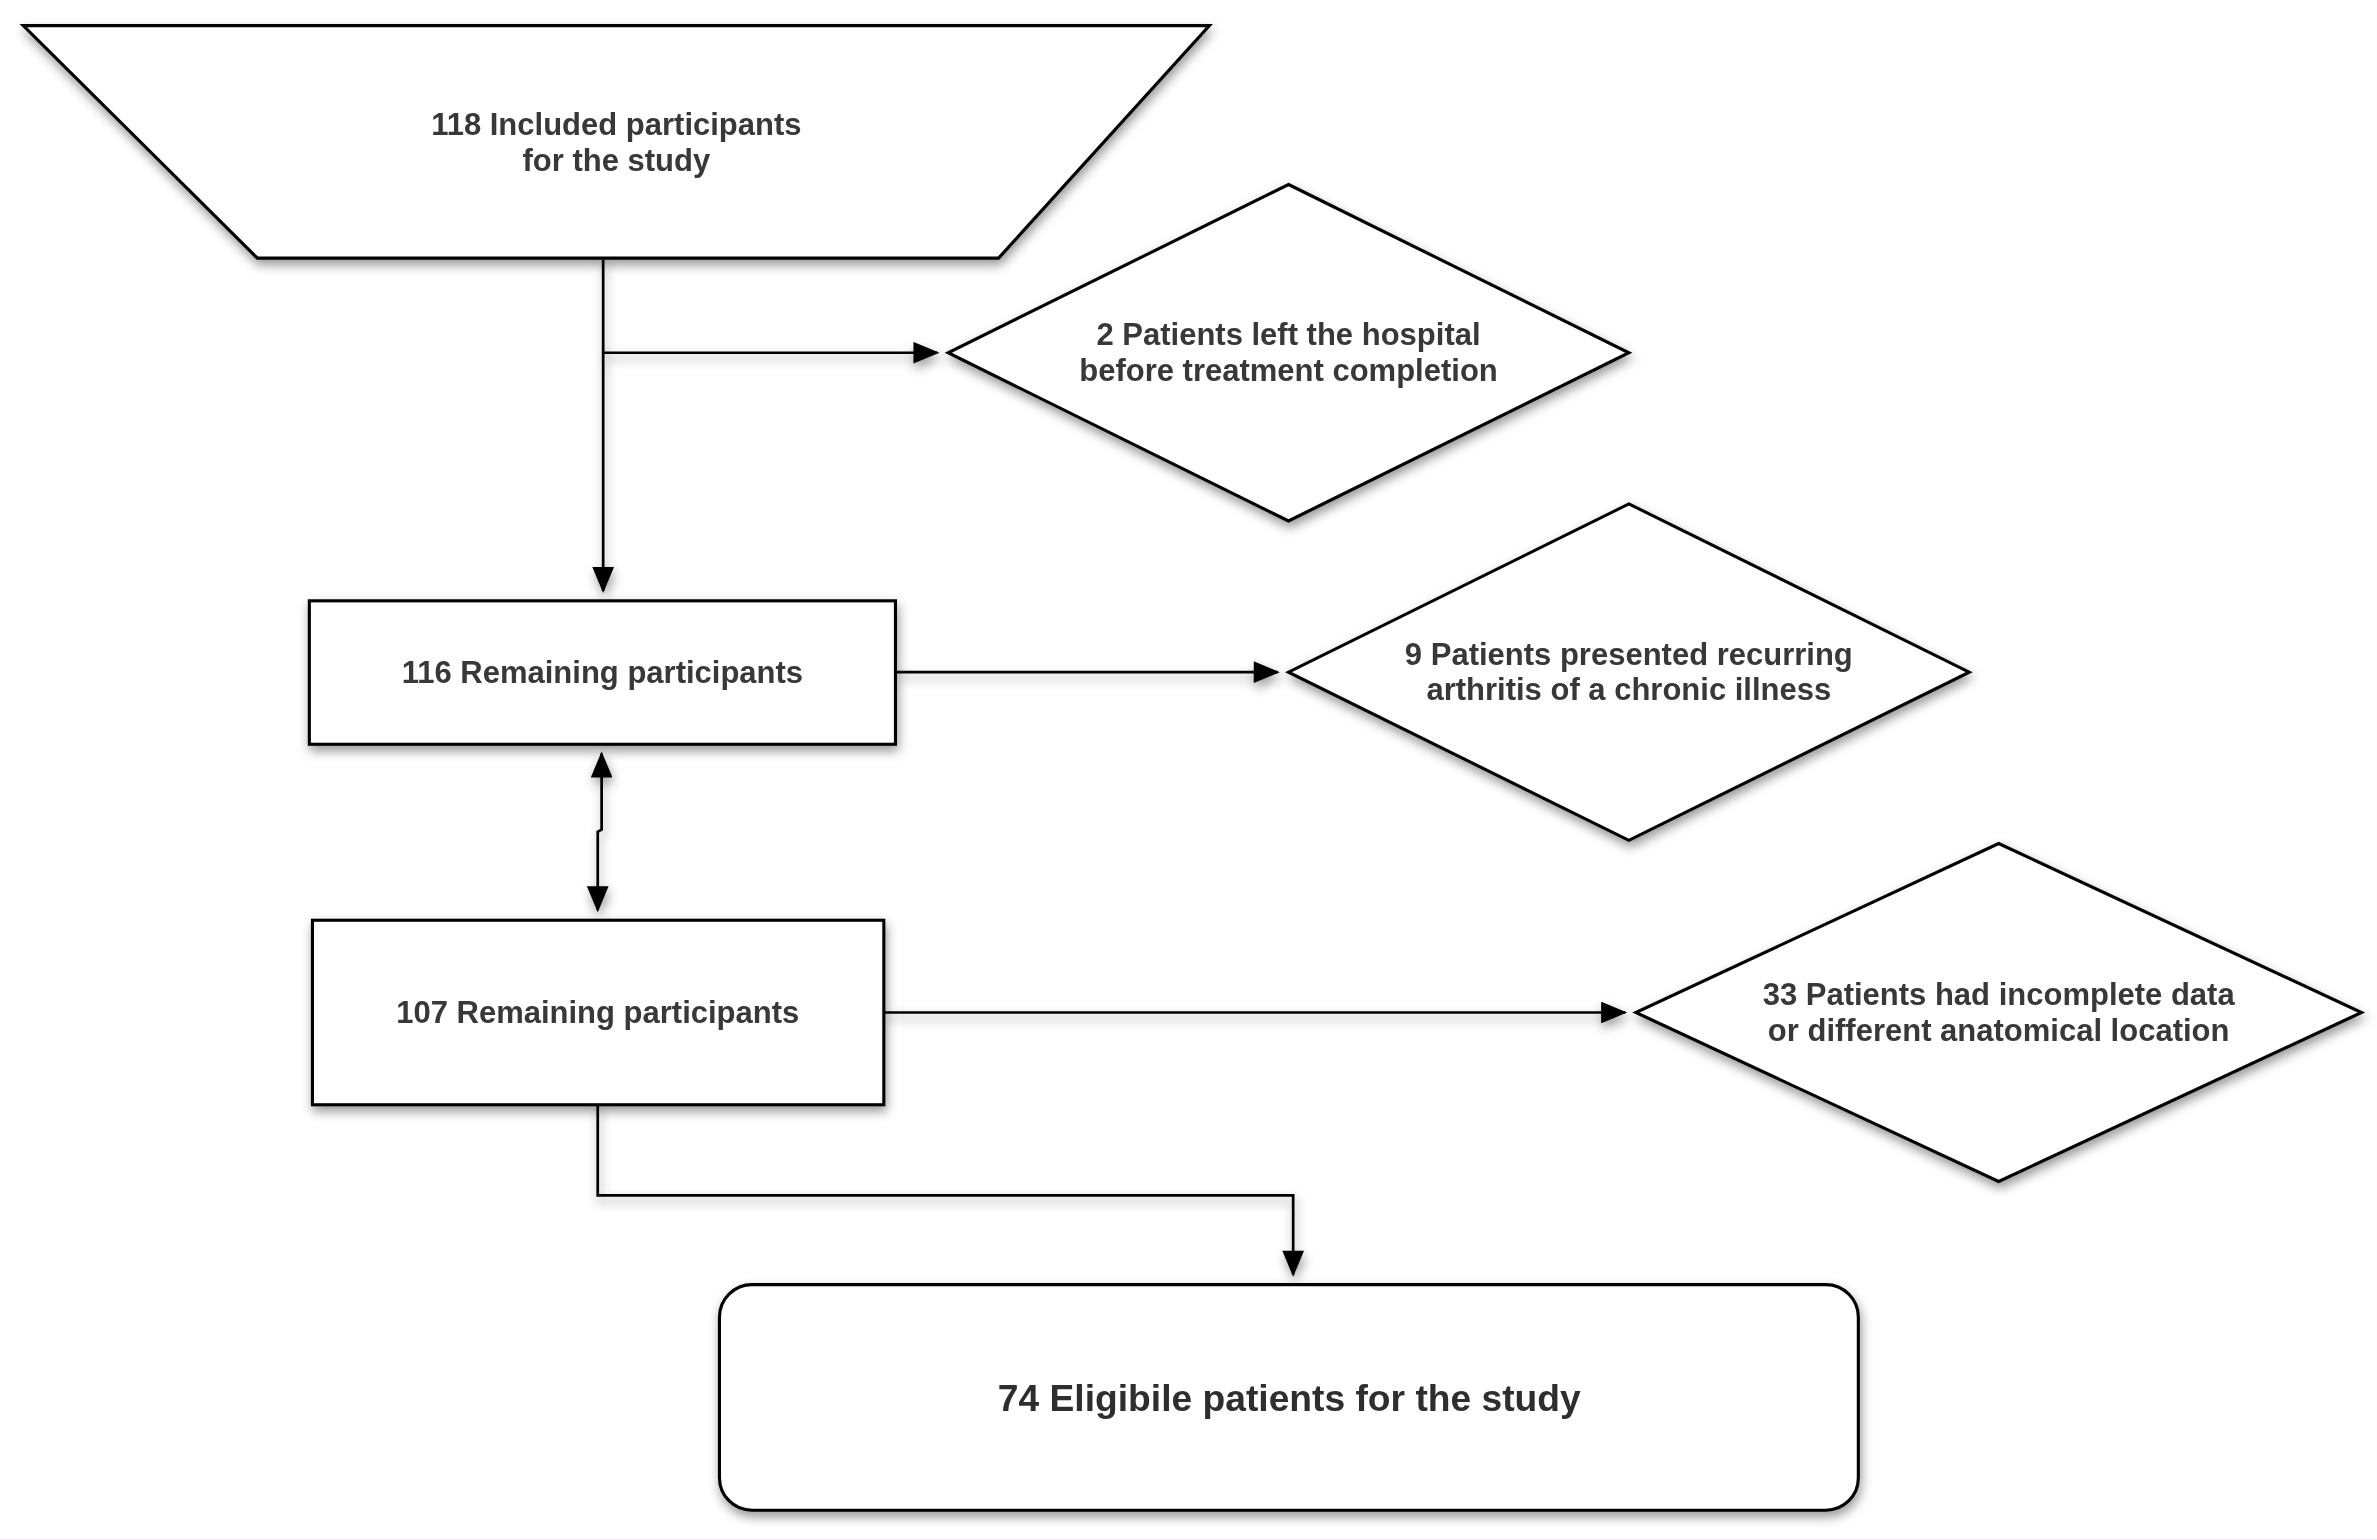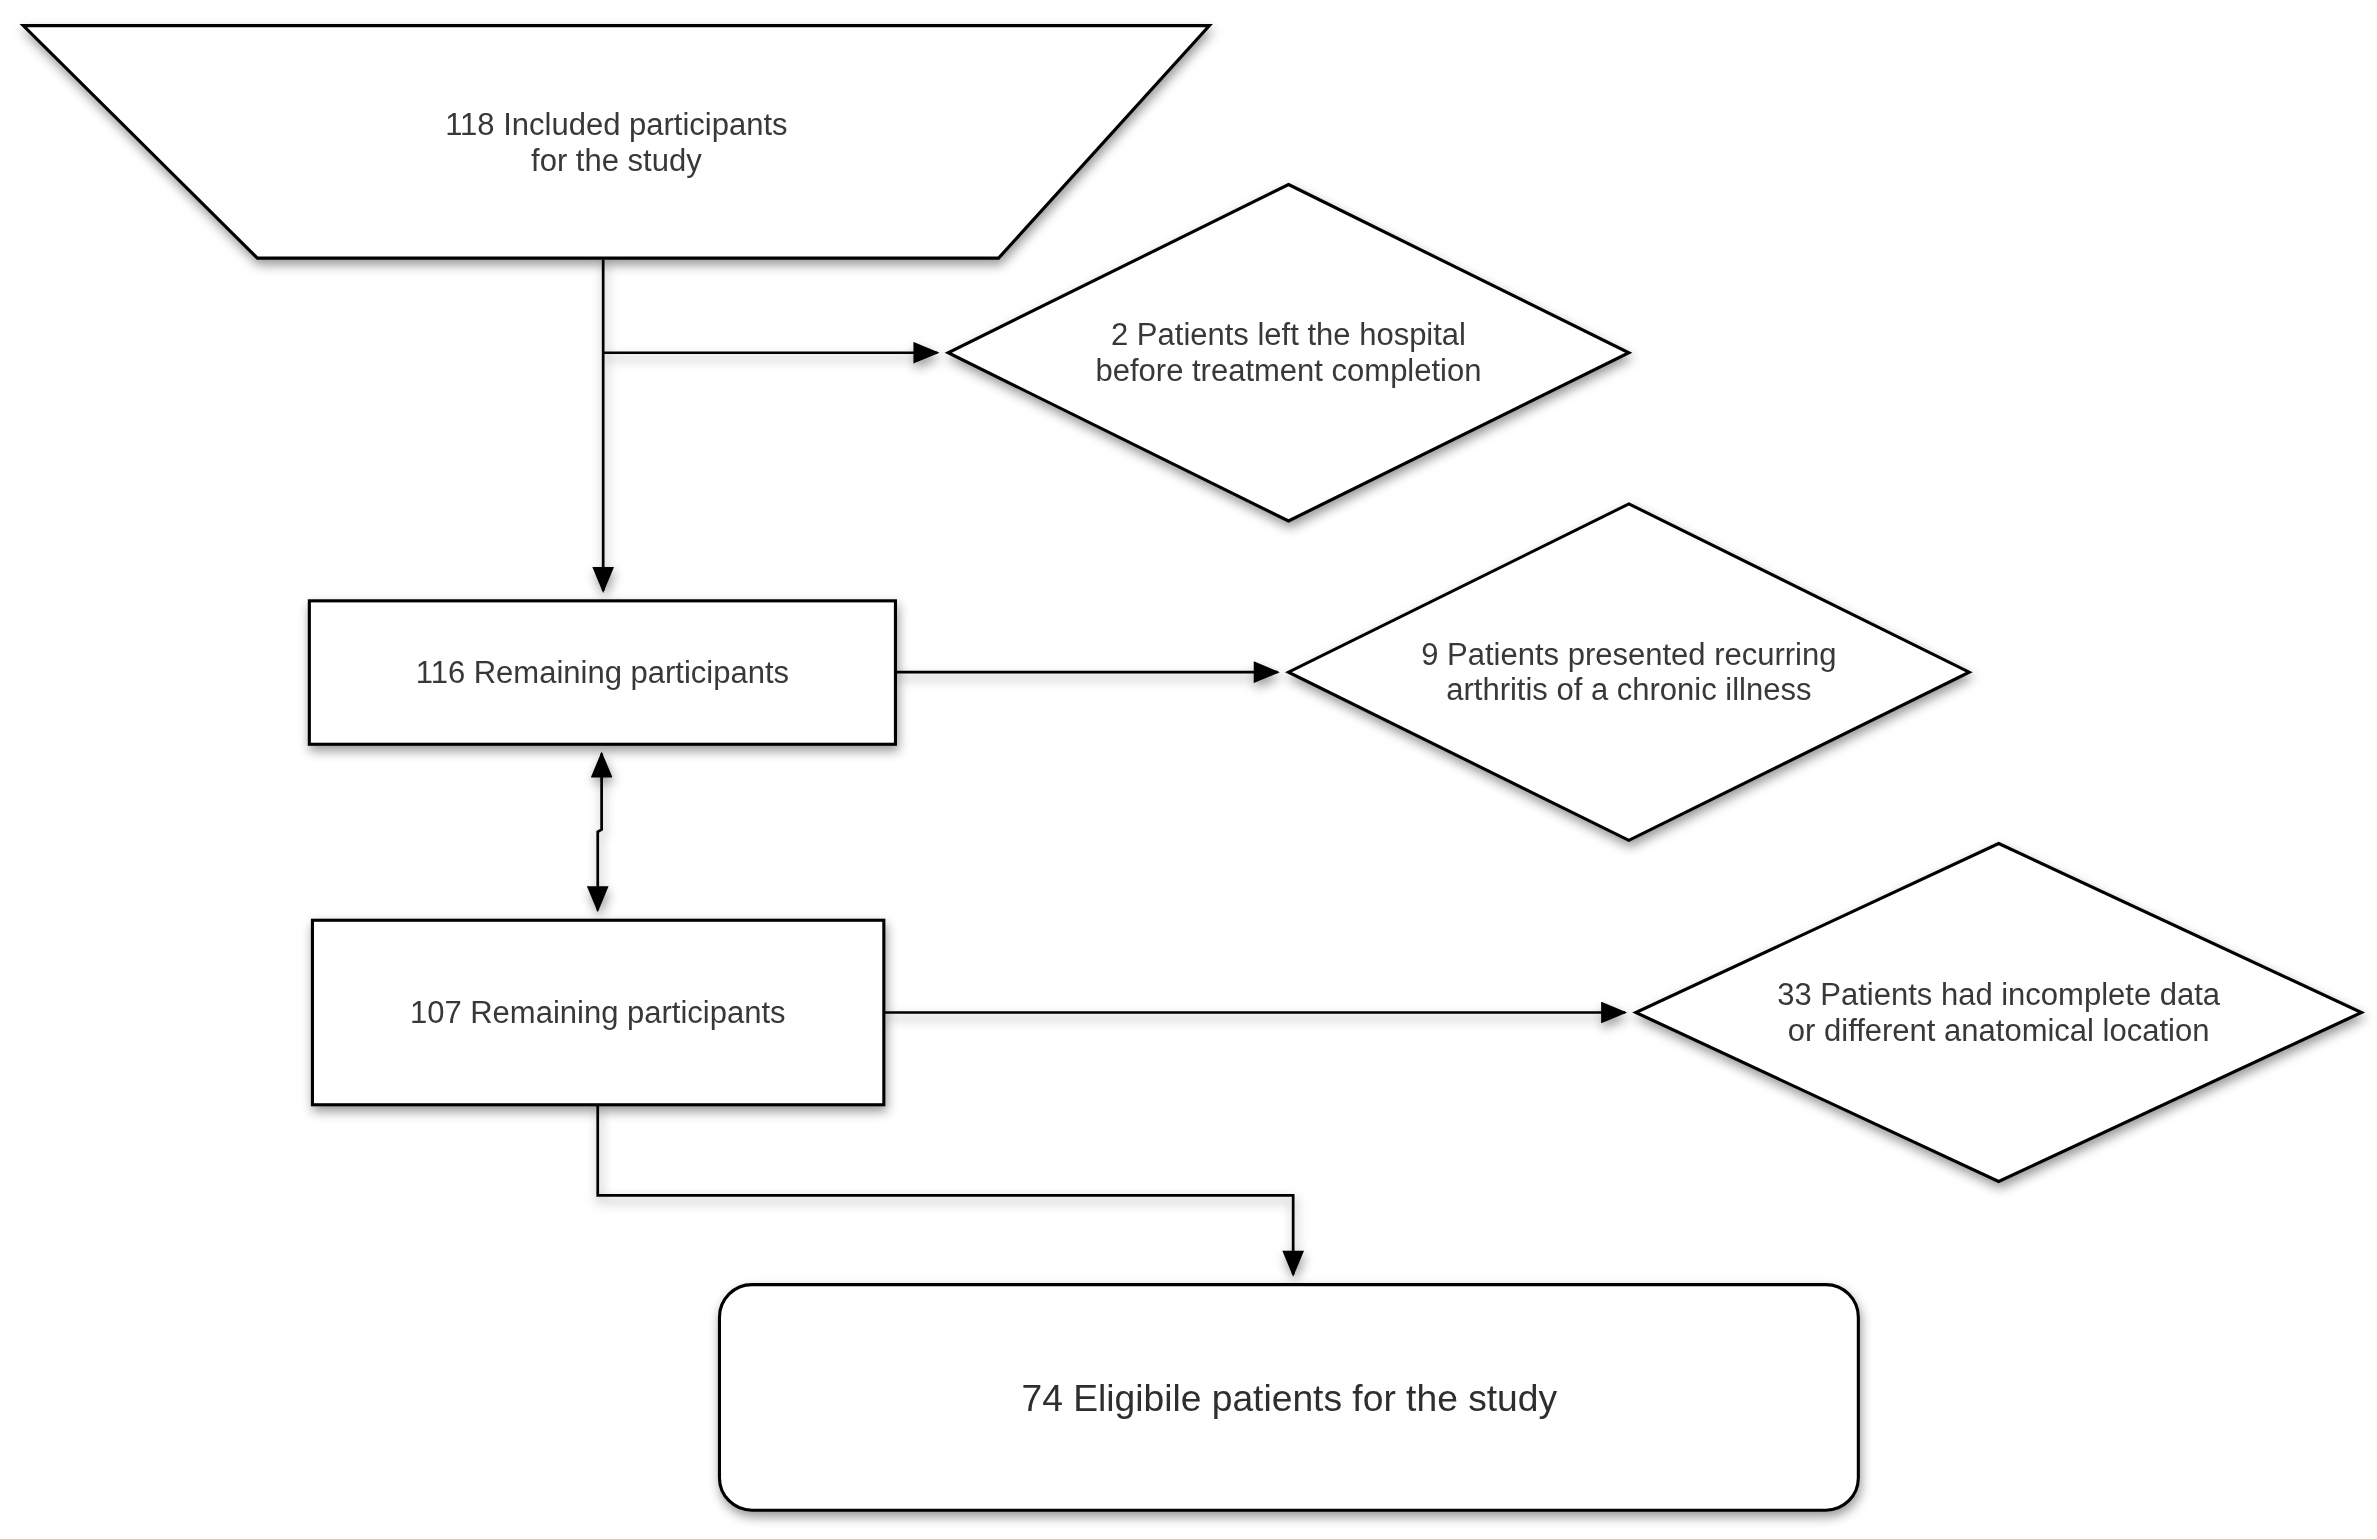--- a/index.html
+++ b/index.html
@@ -2,21 +2,22 @@
 <html style="font-size:12.4px"><head>
 <meta charset="utf-8">
 <style>
   html, body {
     margin: 0;
     padding: 0;
     background: #ffffff;
   }
   .canvas-wrap {
     width: 100%;
-    background: #a16207;
+    background: #f9a8d4;
+    font-weight: bold;
   }
   svg {
     display: block;
     width: 100%;
     height: auto;
     font-family: "Liberation Sans", "DejaVu Sans", sans-serif;
   }
   .shape {
     fill: #ffffff;
     stroke: #000000;

